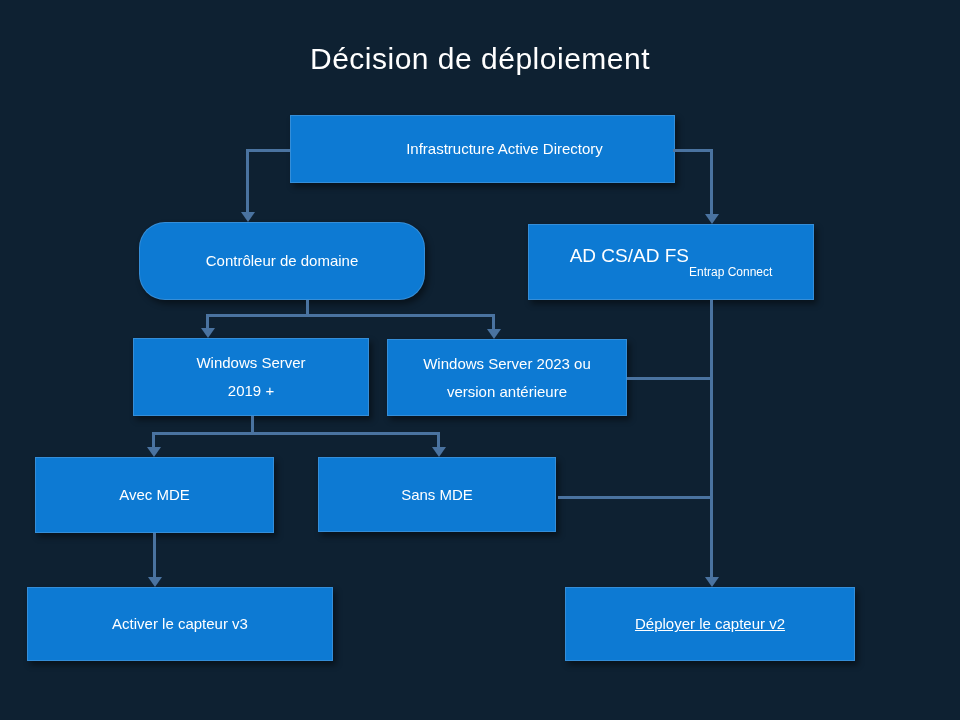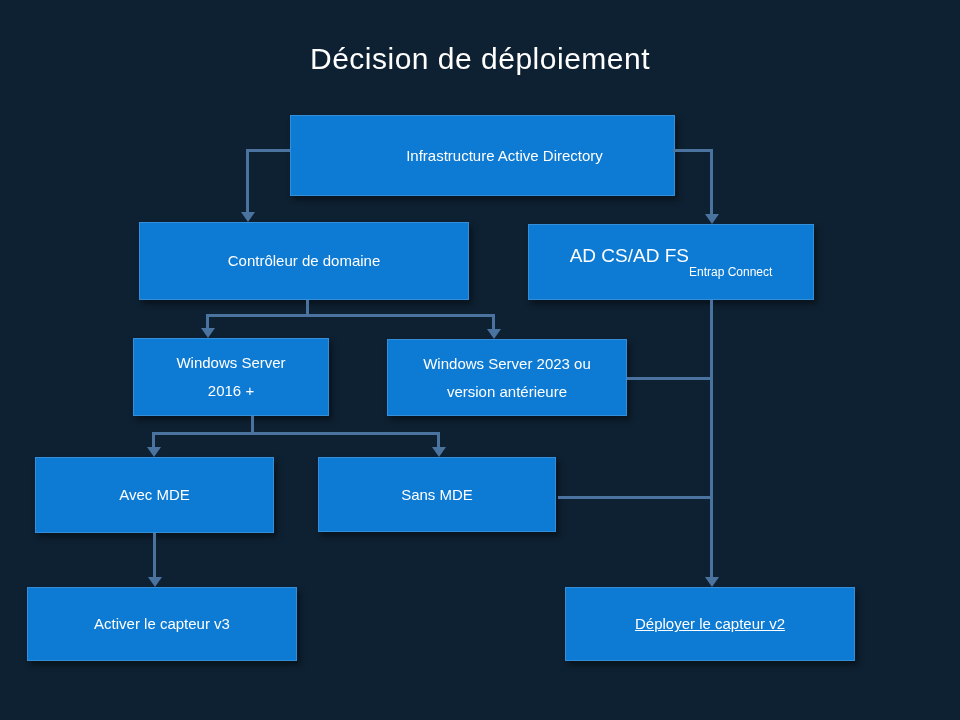--- a/index.html
+++ b/index.html
@@ -49,28 +49,28 @@
   .label-block { display: flex; flex-direction: row; align-items: flex-start; text-align: left; }
   .h-line, .v-line { position: absolute; background: var(--line); }
   .arrow-down {
     position: absolute;
     width: 0; height: 0;
     border-left: 7px solid transparent;
     border-right: 7px solid transparent;
     border-top: 10px solid var(--line);
   }
   
-  #n-infra   { left: 290px; top: 115px; width: 385px; height: 81px; padding-left: 44px; }
-  #n-dc      { left: 139px; top: 222px; width: 330px; height: 78px; }
+  #n-infra   { left: 290px; top: 115px; width: 385px; height: 68px; padding-left: 44px; }
+  #n-dc      { left: 139px; top: 222px; width: 286px; height: 78px; border-radius: 26px; }
   #n-adcs    { left: 528px; top: 224px; width: 286px; height: 76px; }
-  #n-ws2019  { left: 133px; top: 338px; width: 196px; height: 78px; }
+  #n-ws2019  { left: 133px; top: 338px; width: 236px; height: 78px; }
   #n-ws2016  { left: 387px; top: 339px; width: 240px; height: 77px; }
   #n-avec    { left: 35px;  top: 457px; width: 239px; height: 76px; }
   #n-sans    { left: 318px; top: 457px; width: 238px; height: 75px; }
-  #n-activer { left: 27px;  top: 587px; width: 270px; height: 74px; }
+  #n-activer { left: 27px;  top: 587px; width: 306px; height: 74px; }
   #n-deploy  { left: 565px; top: 587px; width: 290px; height: 74px; text-decoration: underline; }
 </style>
 </head>
 <body>
 
 <div class="slide">
 
   <div class="title">Décision de déploiement</div>
 
   <div class="node" id="n-infra">
@@ -83,21 +83,21 @@
 
   <div class="node" id="n-adcs">
     <span class="label-block">
       <span class="big">AD CS/AD FS</span>
       <span class="sub">Entrap Connect</span>
     </span>
   </div>
 
   <div class="node" id="n-ws2019">
     <span>Windows Server</span>
-    <span>2016 +</span>
+    <span>2019 +</span>
   </div>
 
   <div class="node" id="n-ws2016">
     <span>Windows Server 2023 ou</span>
     <span>version antérieure</span>
   </div>
 
   <div class="node" id="n-sans">
     <span>Sans MDE</span>
   </div>

